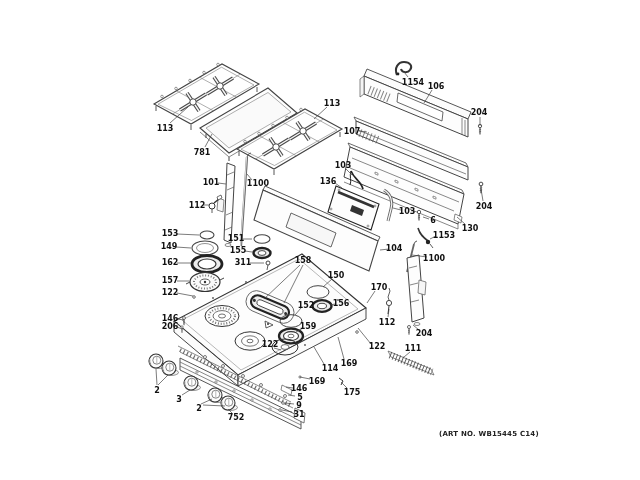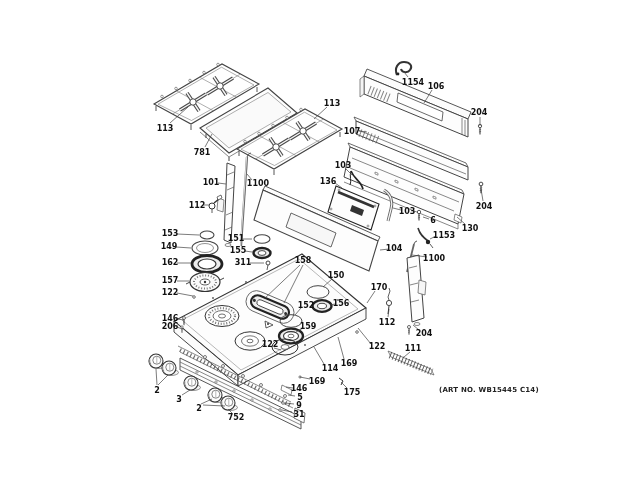--- a/index.html
+++ b/index.html
@@ -1,21 +1,21 @@
 <!DOCTYPE html>
 <html><head>
 <meta charset="utf-8">
 <style>
   html,body{margin:0;padding:0;background:#fff;}
   .stage{position:relative;width:640px;height:480px;background:#ffffff;overflow:hidden;
          font-family:"DejaVu Sans",sans-serif;}
   .stage svg{position:absolute;left:0;top:0;}
   .callout{font:bold 8px "DejaVu Sans",sans-serif;fill:#111;text-anchor:middle;}
   .leader{stroke:#444;stroke-width:0.7;fill:none;}
-  .artno{position:absolute;left:430px;top:386px;font:600 7px "DejaVu Sans",sans-serif;
+  .artno{position:absolute;left:430px;top:430px;font:600 7px "DejaVu Sans",sans-serif;
          color:#222;letter-spacing:0.2px;white-space:nowrap;padding-left:9px;}
   .thin{stroke:#555;stroke-width:0.7;fill:none;}
   .med{stroke:#444;stroke-width:1;fill:none;}
 </style>
 </head>
 <body>
 
 <div class="stage">
 <svg width="640" height="480" viewBox="0 0 640 480">
   <defs>

